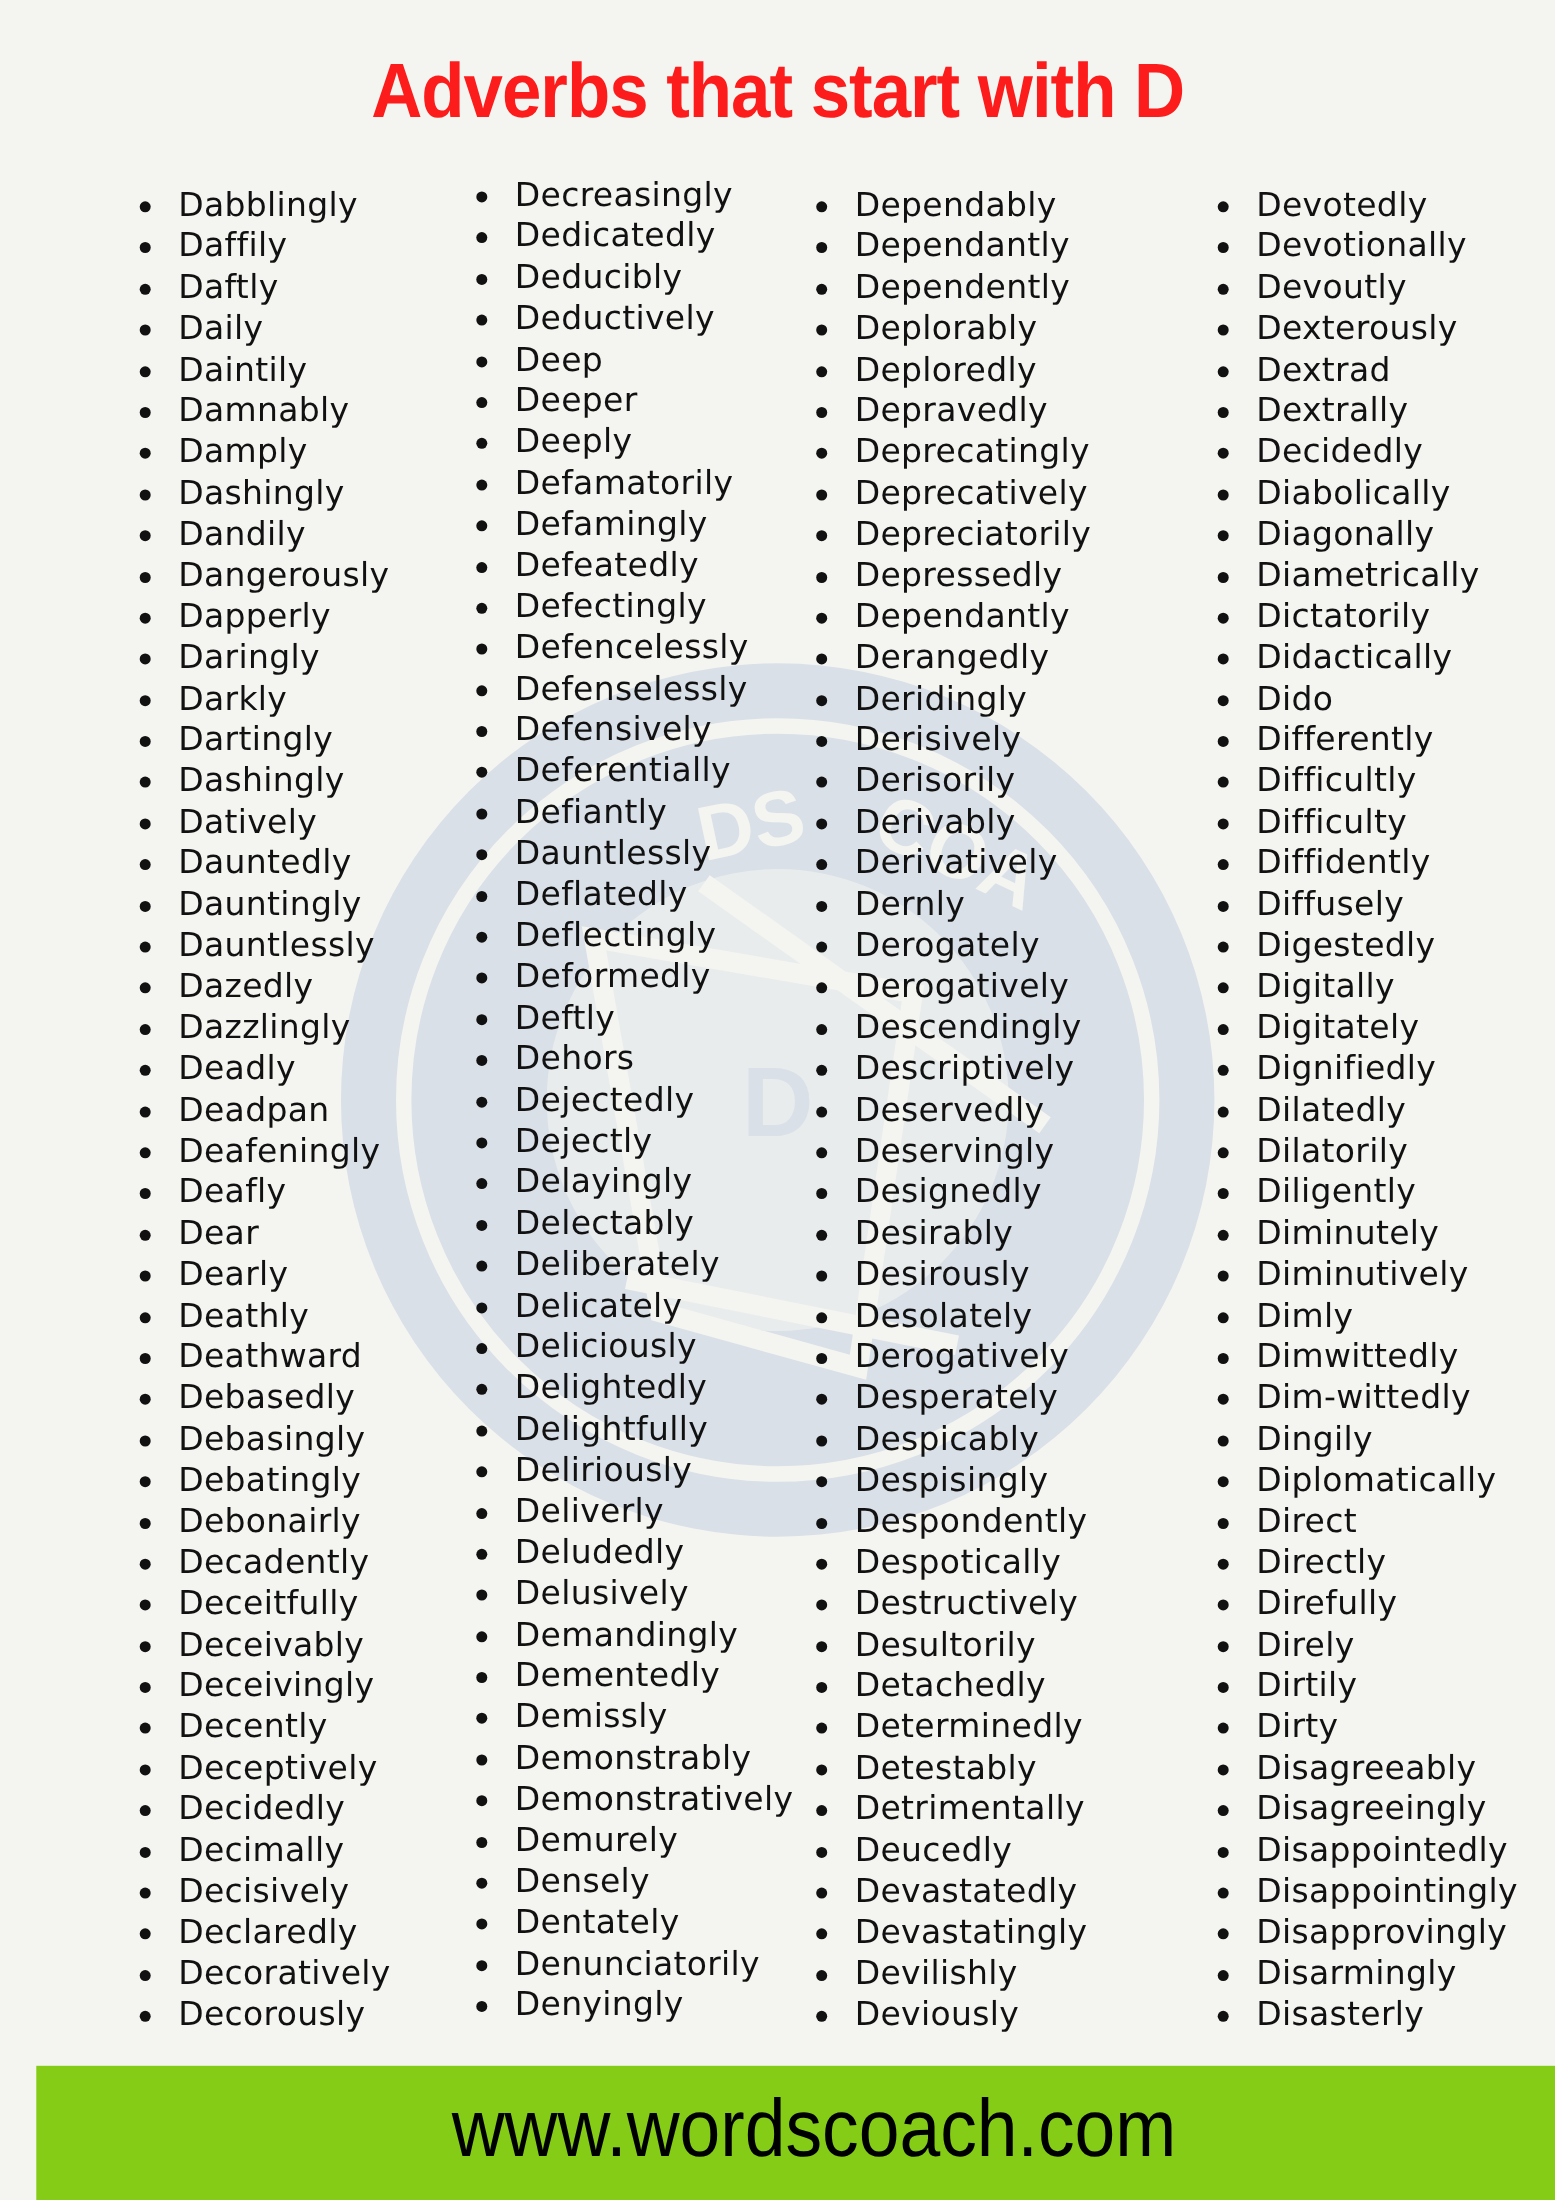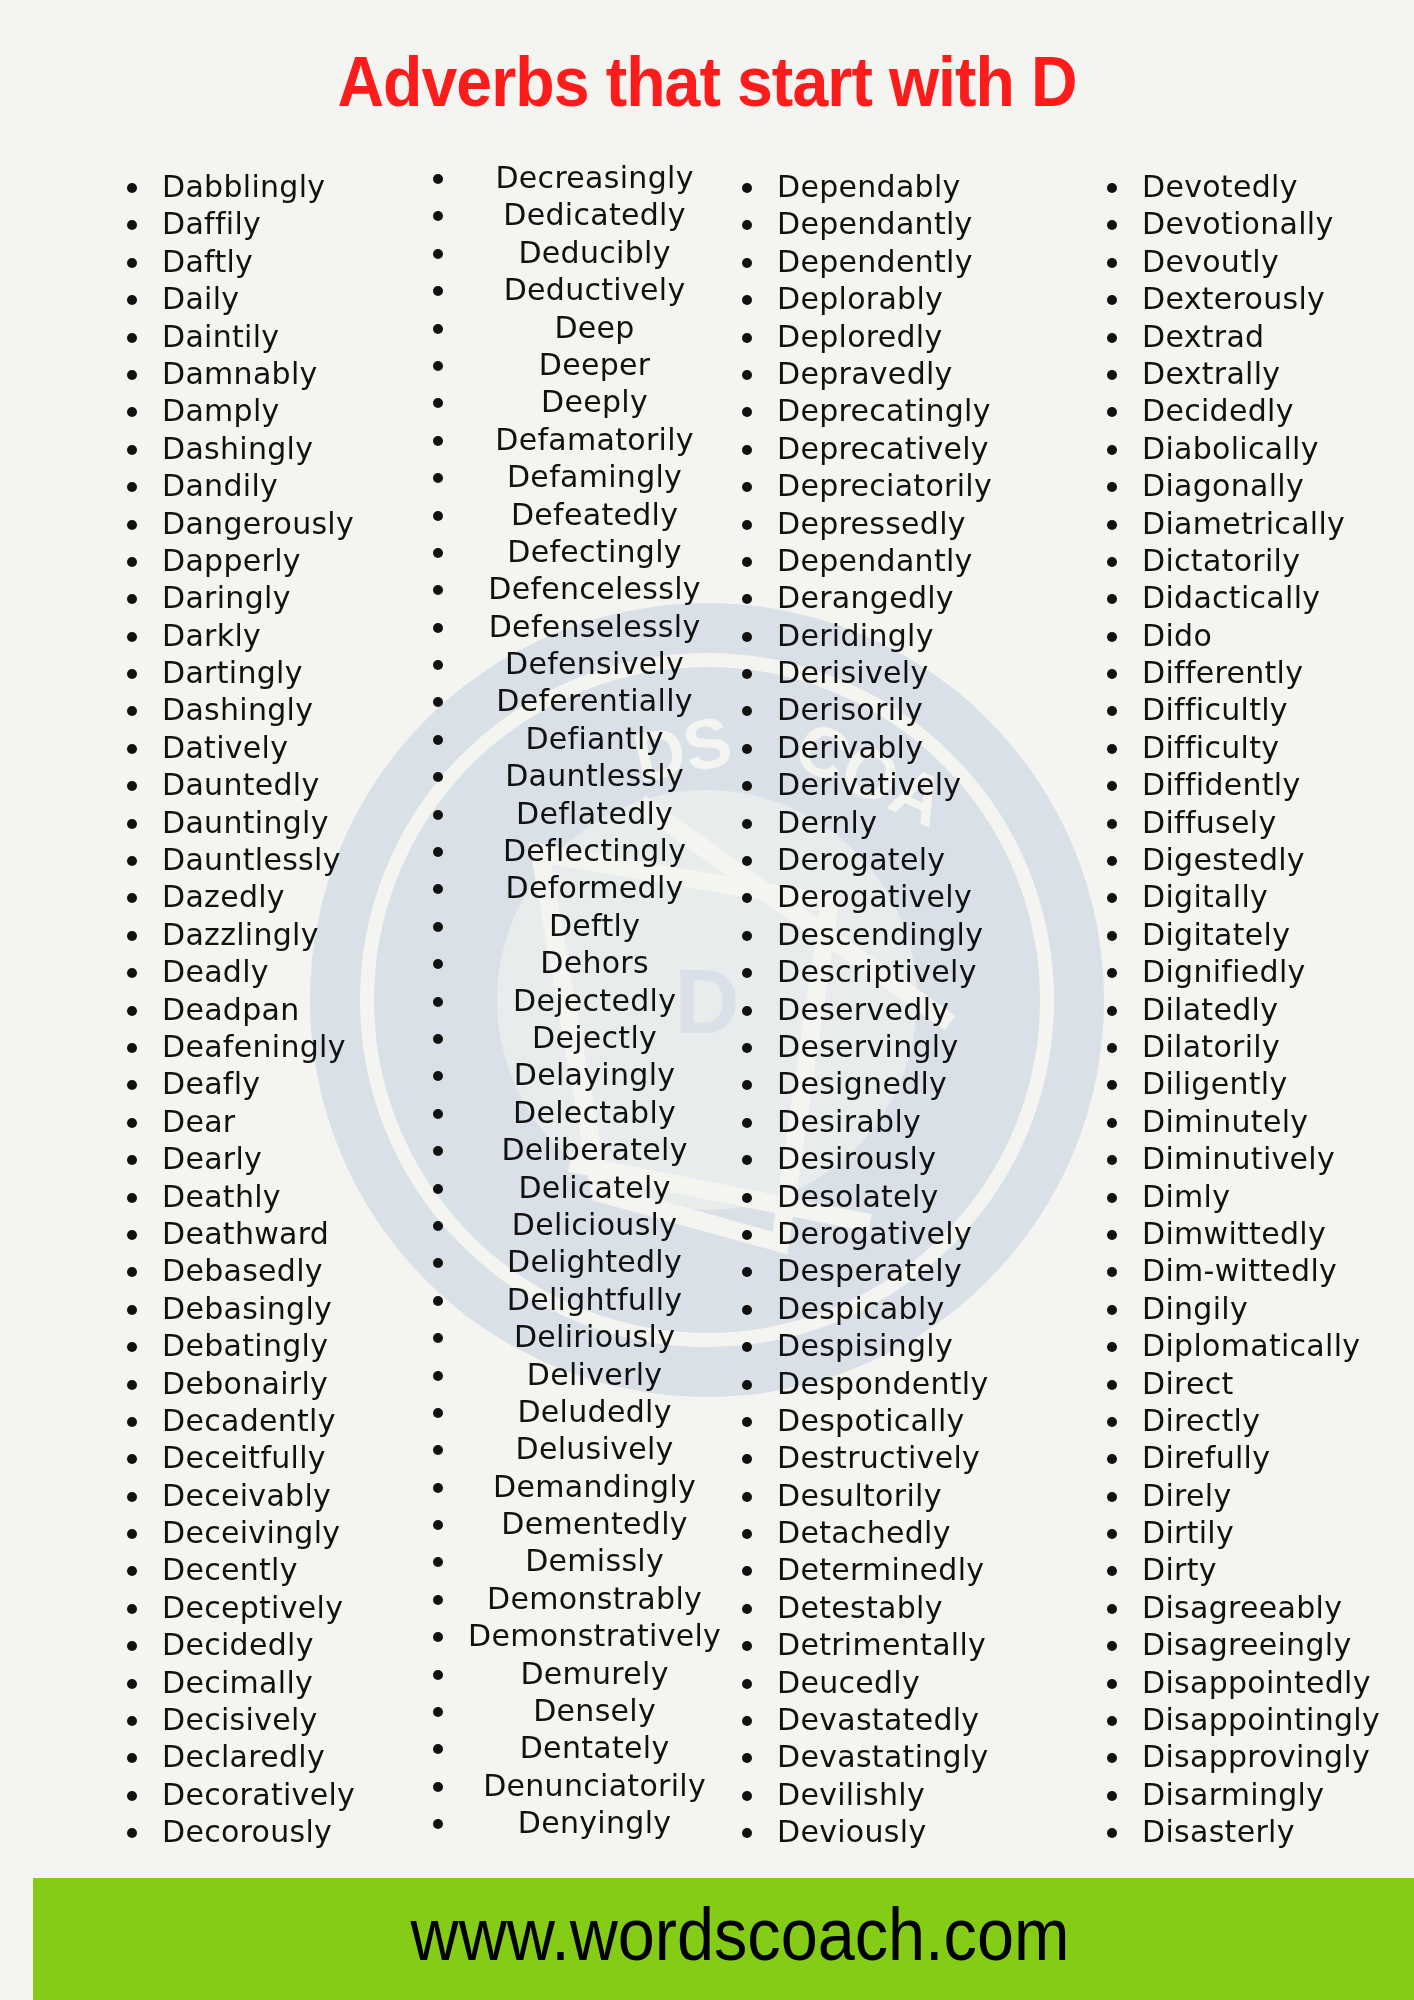--- a/index.html
+++ b/index.html
@@ -52,21 +52,21 @@
       content: "";
       position: absolute;
       left: 0;
       top: 15px;
       width: 10px;
       height: 10px;
       border-radius: 50%;
       background: #111111;
     }
     #col1 { left: 102px; top: 168px; }
-    #col2 { left: 408px; top: 159px; text-align: center; }
+    #col2 { left: 408px; top: 159px; }
     #col3 { left: 717px; top: 168px; }
     #col4 { left: 1082px; top: 168px; }
     .footer {
       position: absolute;
       left: 0; top: 1878px;
       width: 1414px; height: 127px;
       background: #84cc16;
       z-index: 2;
       margin-left: 33px;
     }

